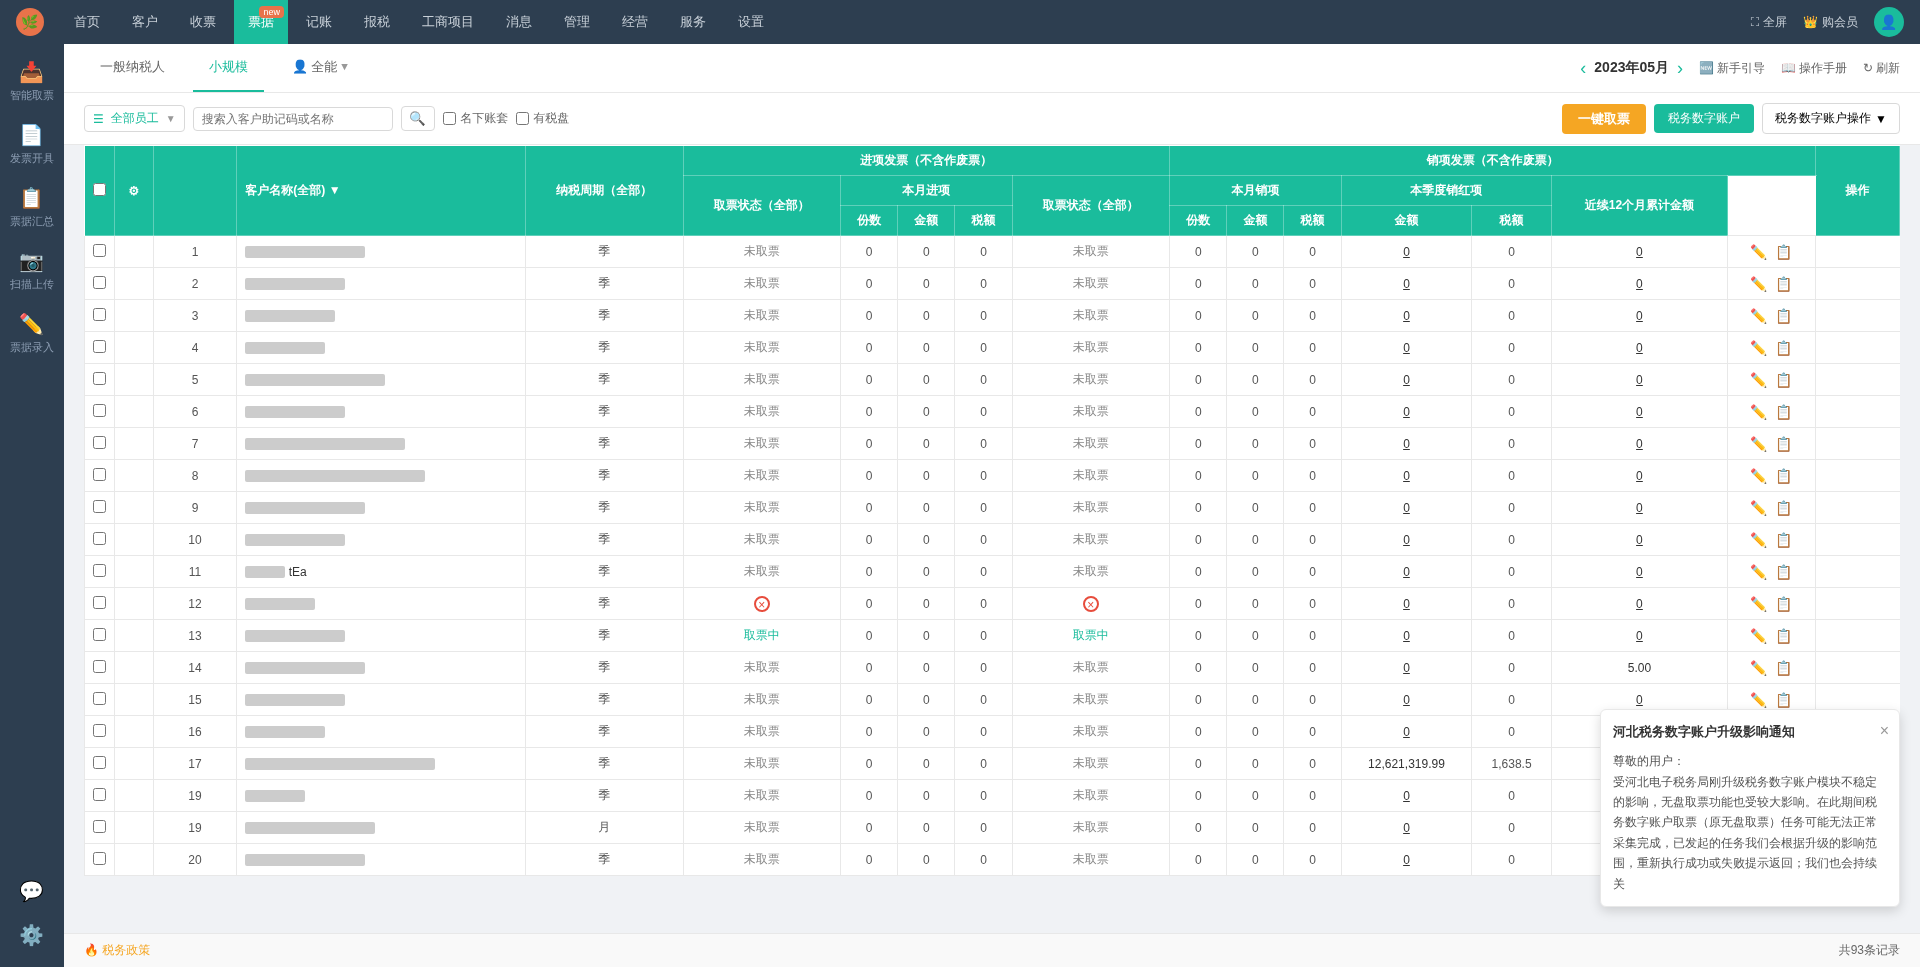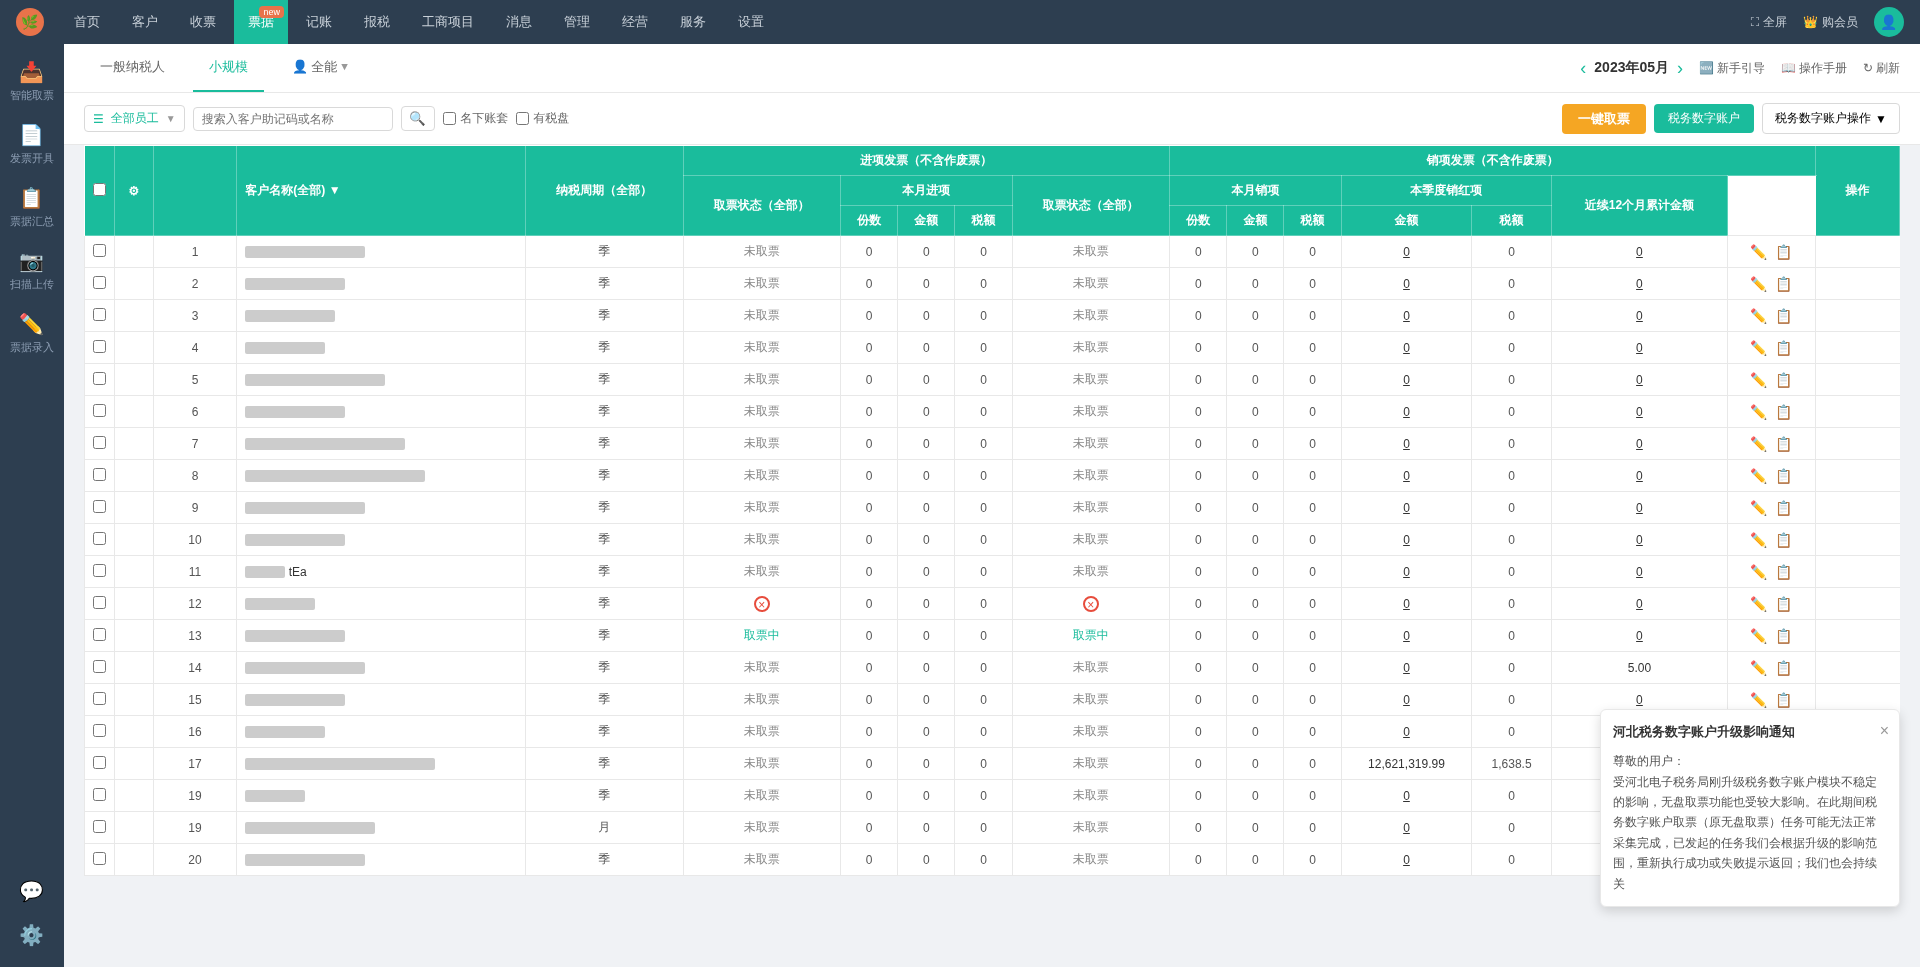--- a/index.html
+++ b/index.html
@@ -737,20 +737,24 @@
       <td><span style="text-decoration:underline;color:#333;cursor:pointer;">0</span></td>
       <td>
         <span class="action-icon" title="编辑">✏️</span>
         <span class="action-icon" title="复制">📋</span>
       </td>
     </tr>
           </tbody>
       </table>
     </div>
 
+    <div class="table-footer">
+      <span class="policy-link">🔥 税务政策</span>
+      <span style="margin-left:auto;color:#666;font-size:12px;">共93条记录</span>
+    </div>
   </div>
 </div>
 
 <div class="notification-popup">
   <div class="notification-title">河北税务数字账户升级影响通知</div>
   <span class="notification-close">×</span>
   <div style="font-size:12px;color:#555;line-height:1.7;">
     尊敬的用户：<br>
     受河北电子税务局刚升级税务数字账户模块不稳定的影响，无盘取票功能也受较大影响。在此期间税务数字账户取票（原无盘取票）任务可能无法正常采集完成，已发起的任务我们会根据升级的影响范围，重新执行成功或失败提示返回；我们也会持续关
   </div>

